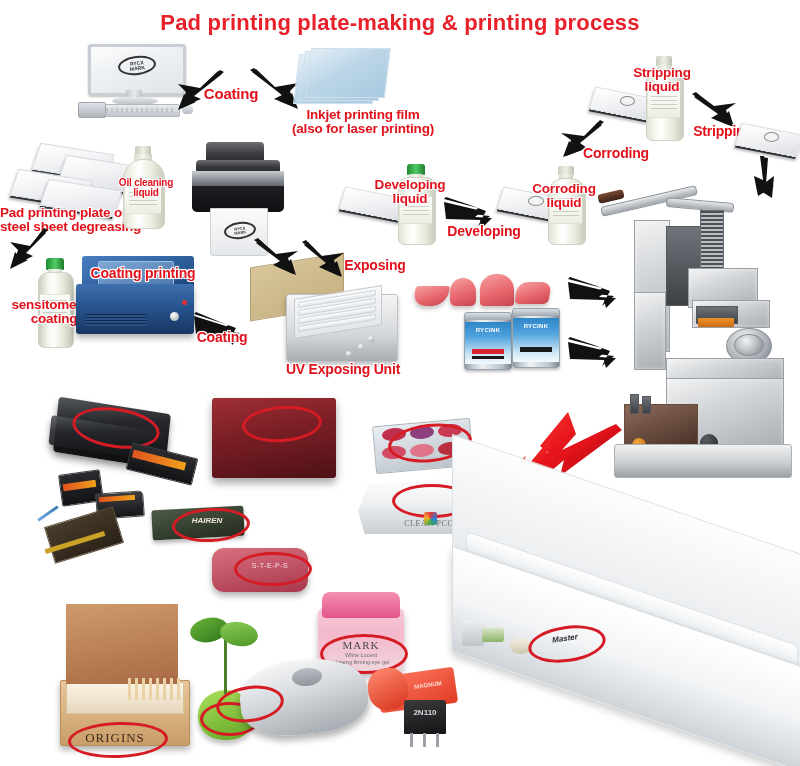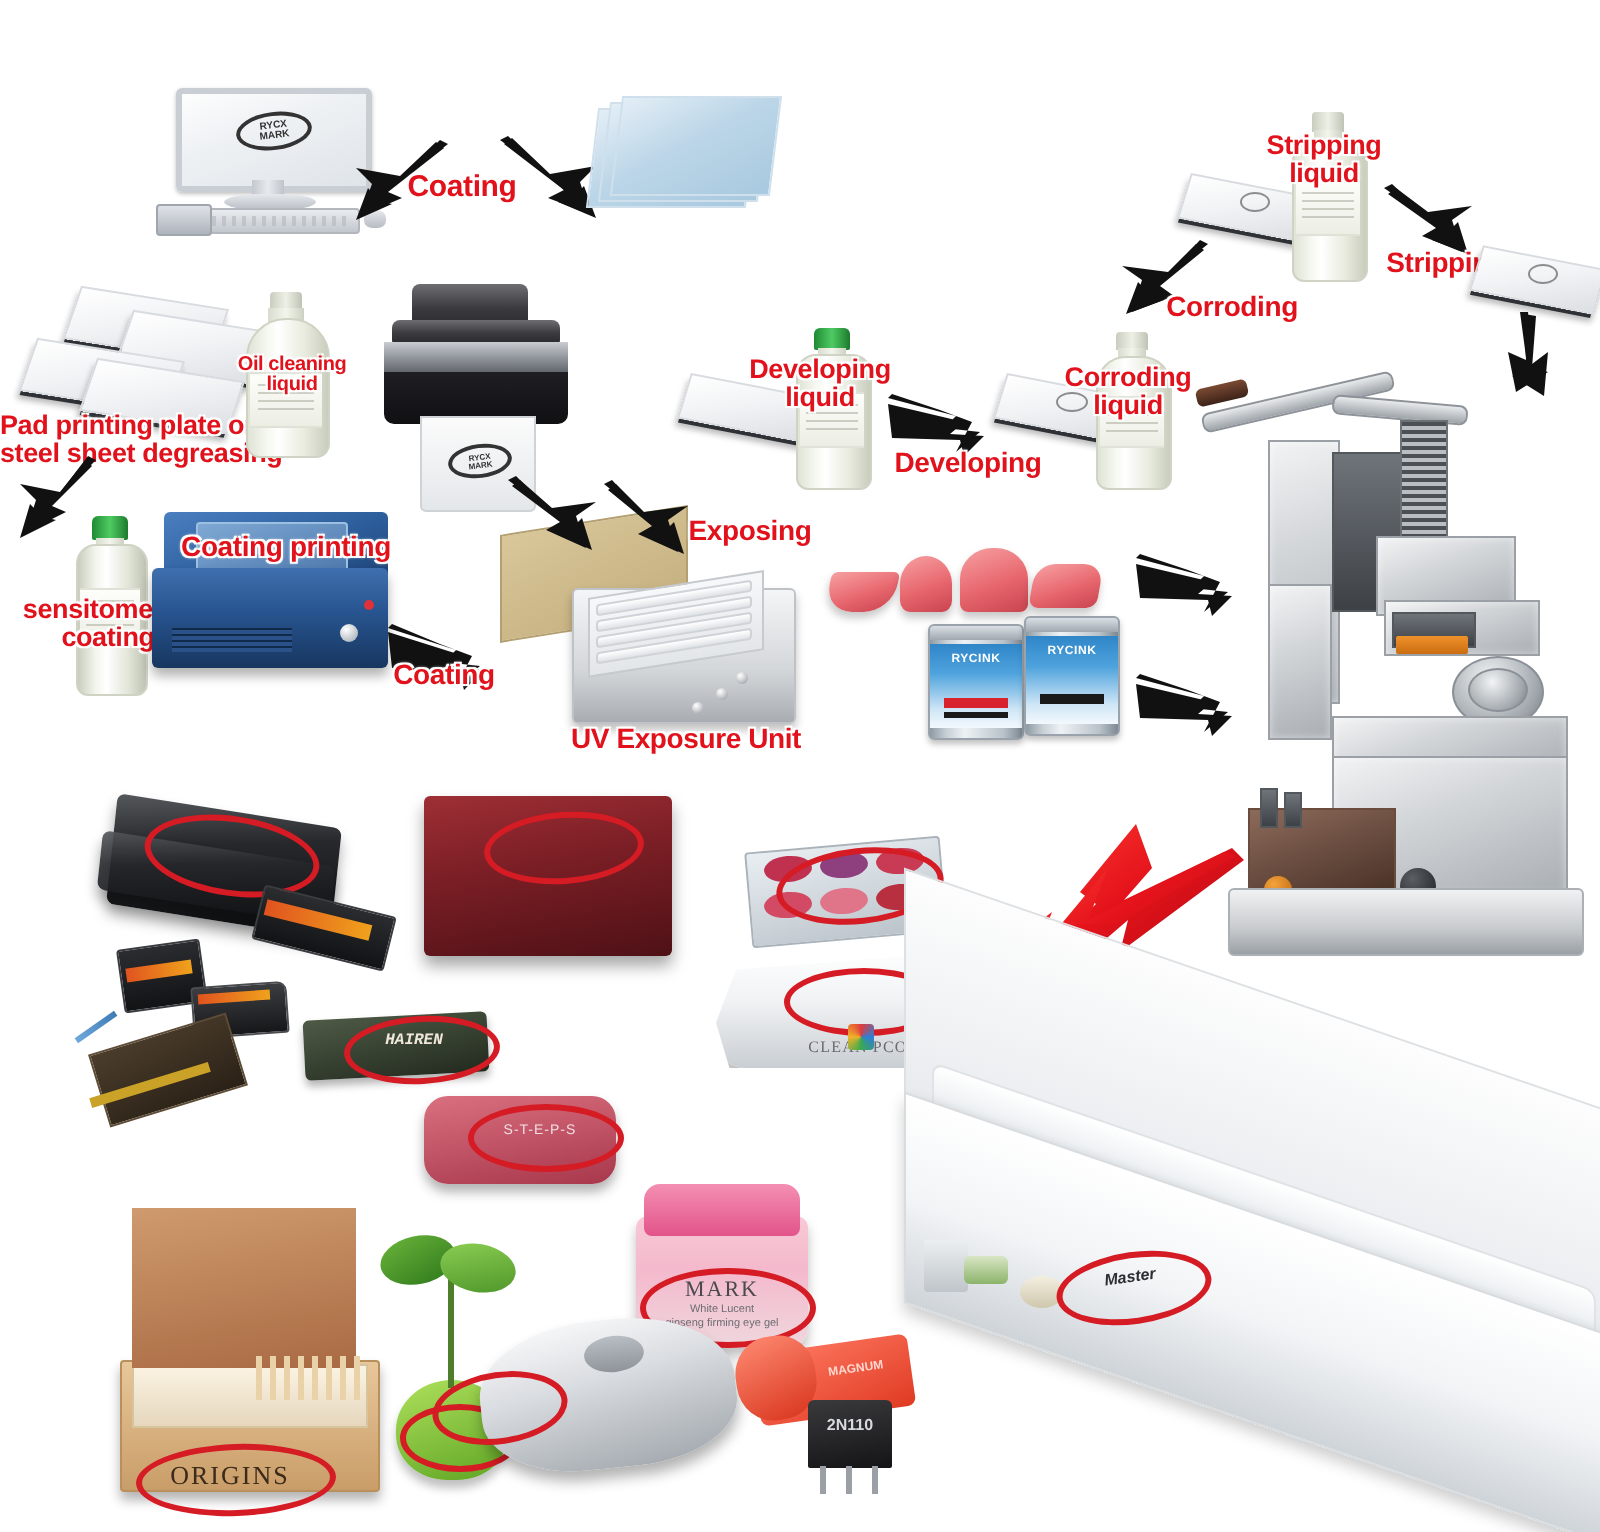--- a/index.html
+++ b/index.html
@@ -8,21 +8,21 @@
        font-family:"Liberation Sans","DejaVu Sans",sans-serif;}
   #stage{position:absolute;left:0;top:0;width:800px;height:766px;background:#ffffff;}
 
   
   .lbl{position:absolute;color:#e1121b;font-weight:bold;line-height:1.02;
        text-align:center;white-space:pre;letter-spacing:-.2px;
        text-shadow:0 0 2px #fff,0 0 2px #fff,1px 1px 0 #fff,-1px -1px 0 #fff,1px -1px 0 #fff,-1px 1px 0 #fff;}
   .title{position:absolute;left:0;top:10px;width:800px;text-align:center;
          color:#e8202a;font-size:22px;font-weight:bold;letter-spacing:.2px;
          font-family:"Liberation Sans","DejaVu Sans",sans-serif;}
-  .dkl{color:#8e1014;font-family:Liberation Mono, monospace;}
+  .dkl{color:#8e1014;}
 
   
   .arw{position:absolute;}
   .arw svg{display:block;overflow:visible;}
 
   
   .obj{position:absolute;}
 
   
   .mon-screen{position:absolute;border-radius:3px;
@@ -188,20 +188,21 @@
   .lamp-tube{position:absolute;border-radius:6px;
      background:linear-gradient(180deg,#ffffff,#eef1f3 60%,#d7dce0);border:1px solid #dfe3e6;}
   .lamp-ref{position:absolute;background:linear-gradient(180deg,#fdfdfd,#e7eaed);}
   .lamp-end{position:absolute;border-radius:2px;background:linear-gradient(180deg,#eceff1,#bfc5ca);}
 </style>
 </head>
 <body>
 
 <div id="stage">
 
+  <div class="title">Pad printing plate-making &amp; printing process</div>
 
   <div class="obj" style="left:78px;top:44px;width:120px;height:74px;">
     <div class="mon-screen" style="left:10px;top:0;width:92px;height:46px;"></div>
     <div class="logo-oval" style="left:40px;top:12px;width:34px;height:15px;">RYCX<br>MARK</div>
     <div class="mon-neck" style="left:48px;top:46px;width:16px;height:9px;"></div>
     <div class="mon-base" style="left:34px;top:53px;width:46px;height:8px;"></div>
     <div class="kbd" style="left:22px;top:60px;width:78px;height:11px;"></div>
     <div class="mouse-sm" style="left:104px;top:61px;width:11px;height:9px;"></div>
     <div class="cpu-box" style="left:0px;top:58px;width:26px;height:14px;"></div>
   </div>
@@ -218,20 +219,22 @@
       <path d="M2 2 L40 30 L31 33 L50 41 L44 25 L38 31 L6 0 Z" fill="#111"></path>
       <path d="M4 4 L34 27 L26 31 L47 39 L42 23 L50 15 L27 19 L8 1 Z" fill="#111"></path>
     </svg>
   </div>
 
   <div class="obj" style="left:296px;top:48px;width:92px;height:60px;">
     <div class="film" style="left:0;top:6px;width:78px;height:48px;transform:skewX(-7deg);"></div>
     <div class="film" style="left:6px;top:3px;width:78px;height:48px;transform:skewX(-7deg);"></div>
     <div class="film" style="left:12px;top:0px;width:78px;height:48px;transform:skewX(-7deg);"></div>
   </div>
+  <div class="lbl" style="left:278px;top:108px;width:170px;font-size:13.5px;">Inkjet printing film
+(also for laser printing)</div>
 
   <div class="obj" style="left:192px;top:142px;width:98px;height:112px;">
     <div class="prn-top" style="left:14px;top:0;width:58px;height:22px;"></div>
     <div class="prn-top" style="left:4px;top:18px;width:84px;height:12px;"></div>
     <div class="prn-mid" style="left:0px;top:29px;width:92px;height:16px;"></div>
     <div class="prn-bot" style="left:0px;top:44px;width:92px;height:26px;"></div>
     <div class="prn-tray" style="left:18px;top:66px;width:56px;height:46px;"></div>
     <div class="logo-oval" style="left:32px;top:80px;width:28px;height:13px;font-size:4px;">RYCX<br>MARK</div>
   </div>
 
@@ -292,21 +295,21 @@
     <div class="uv-body" style="left:36px;top:42px;width:110px;height:66px;"></div>
     <div class="uv-glass" style="left:44px;top:40px;width:86px;height:38px;"></div>
     <div class="uv-tube" style="left:48px;top:44px;width:76px;height:4px;transform:skewY(-9deg);"></div>
     <div class="uv-tube" style="left:48px;top:52px;width:76px;height:4px;transform:skewY(-9deg);"></div>
     <div class="uv-tube" style="left:48px;top:60px;width:76px;height:4px;transform:skewY(-9deg);"></div>
     <div class="uv-tube" style="left:48px;top:68px;width:76px;height:4px;transform:skewY(-9deg);"></div>
     <div class="uv-btn" style="left:118px;top:84px;width:6px;height:6px;"></div>
     <div class="uv-btn" style="left:108px;top:92px;width:6px;height:6px;"></div>
     <div class="uv-btn" style="left:96px;top:99px;width:6px;height:6px;"></div>
   </div>
-  <div class="lbl" style="left:268px;top:362px;width:150px;font-size:14px;">UV Exposure Unit</div>
+  <div class="lbl" style="left:268px;top:362px;width:150px;font-size:14px;">UV Exposing Unit</div>
 
   <div class="arw" style="left:252px;top:238px;">
     <svg width="48" height="40" viewBox="0 0 48 40">
       <path d="M2 2 L34 26 L26 29 L44 37 L39 21 L33 27 L6 0 Z" fill="#111"></path>
       <path d="M4 5 L28 23 L21 27 L41 36 L36 20 L46 13 L24 16 L8 2 Z" fill="#111"></path>
     </svg>
   </div>
   <div class="arw" style="left:300px;top:240px;">
     <svg width="46" height="40" viewBox="0 0 46 40">
       <path d="M2 2 L32 26 L24 29 L42 37 L37 21 L31 27 L6 0 Z" fill="#111"></path>

